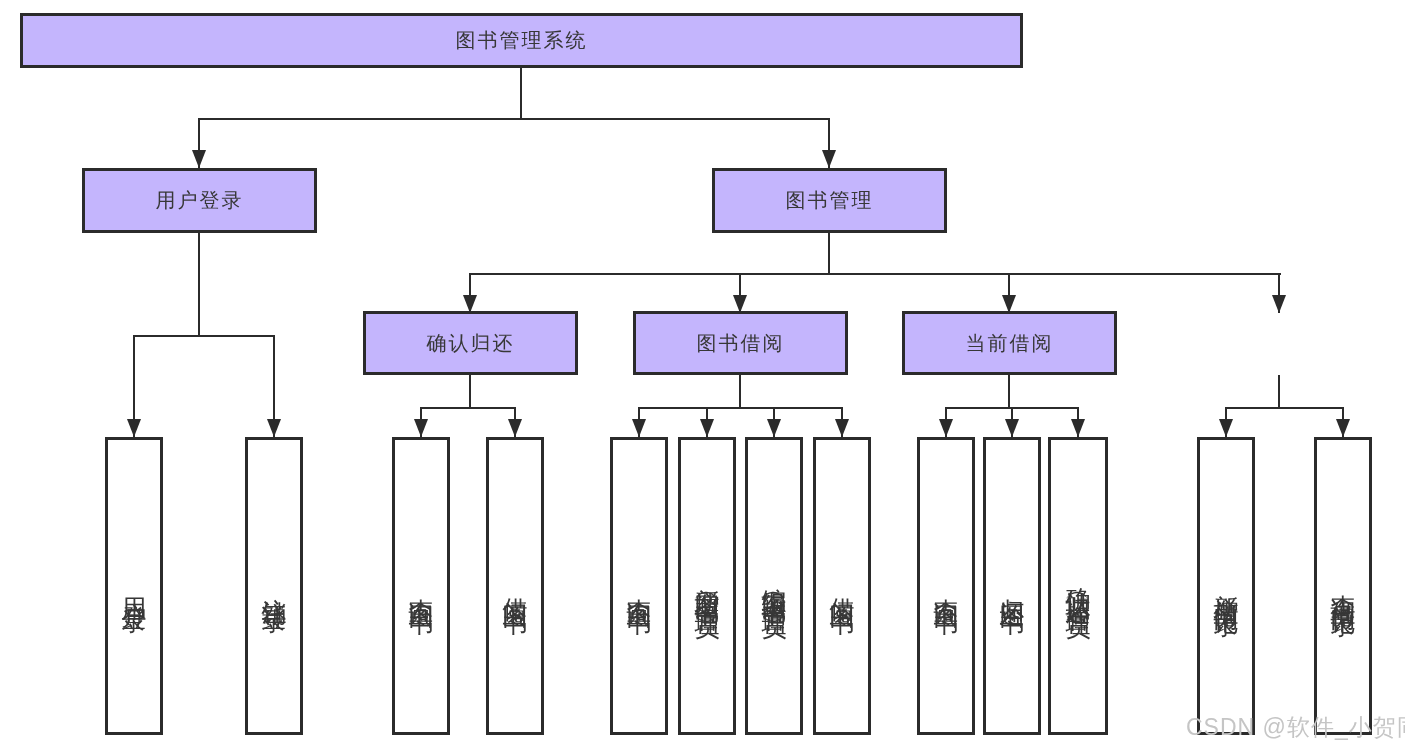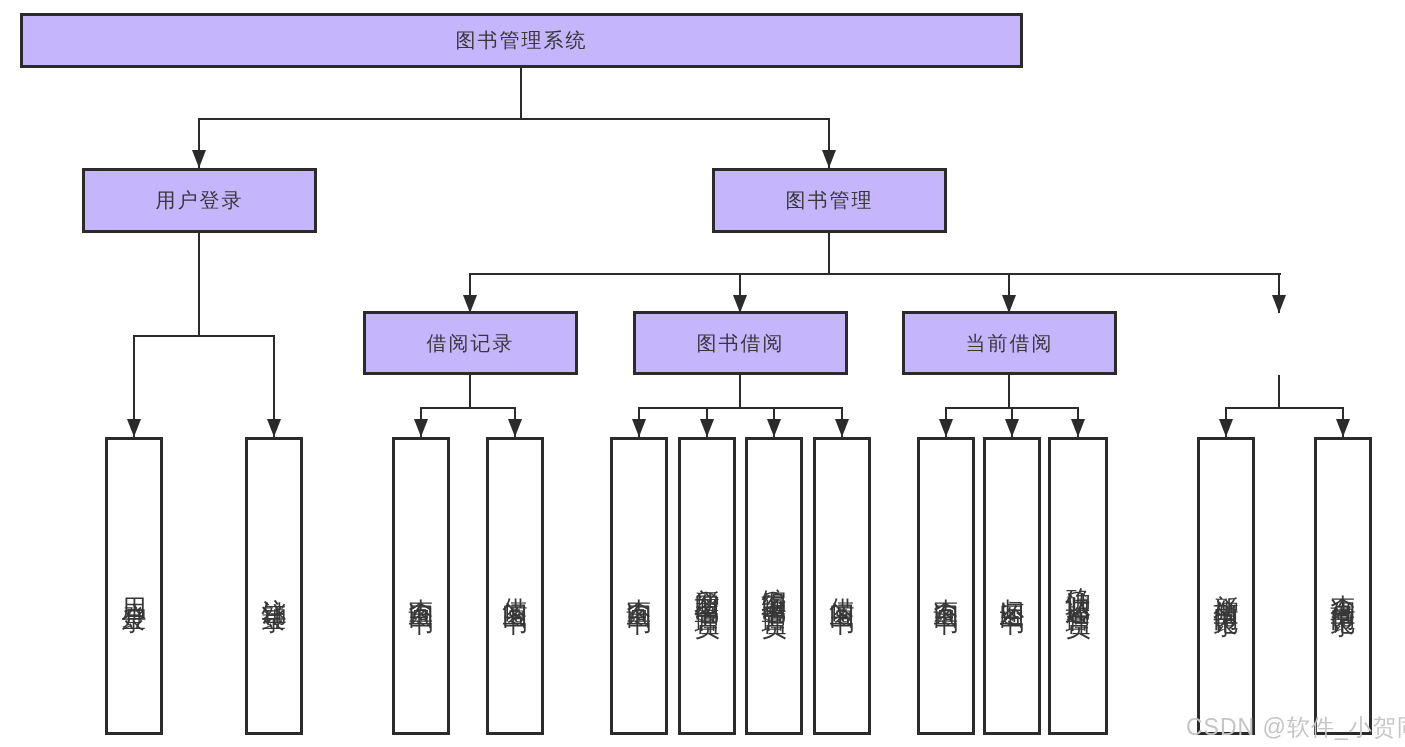--- a/index.html
+++ b/index.html
@@ -105,21 +105,21 @@
   <div class="lv" style="left:469px;  top:273px; height:40px;"></div>
   <div class="lv" style="left:739px;  top:273px; height:40px;"></div>
   <div class="lv" style="left:1008px; top:273px; height:40px;"></div>
   <div class="lv" style="left:1278px; top:273px; height:40px;"></div>
   <div class="arrow" style="left:463px;  top:295px;"></div>
   <div class="arrow" style="left:733px;  top:295px;"></div>
   <div class="arrow" style="left:1002px; top:295px;"></div>
   <div class="arrow" style="left:1272px; top:295px;"></div>
 
   <div class="node" style="left:363px;  top:311px; width:215px; height:64px;">
-    <span>借阅记录</span>
+    <span>确认归还</span>
   </div>
   <div class="node" style="left:633px;  top:311px; width:215px; height:64px;">
     <span>图书借阅</span>
   </div>
   <div class="node" style="left:902px;  top:311px; width:215px; height:64px;">
     <span>当前借阅</span>
   </div>
 
   <div class="lv" style="left:469px; top:375px; height:32px;"></div>
   <div class="lh" style="left:420px; top:407px; width:96px;"></div>

